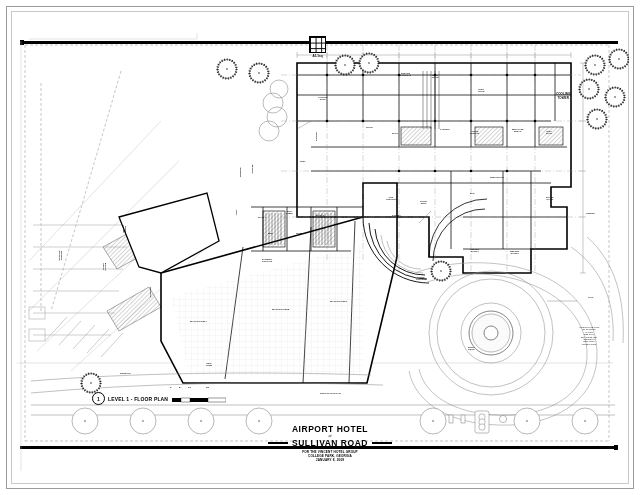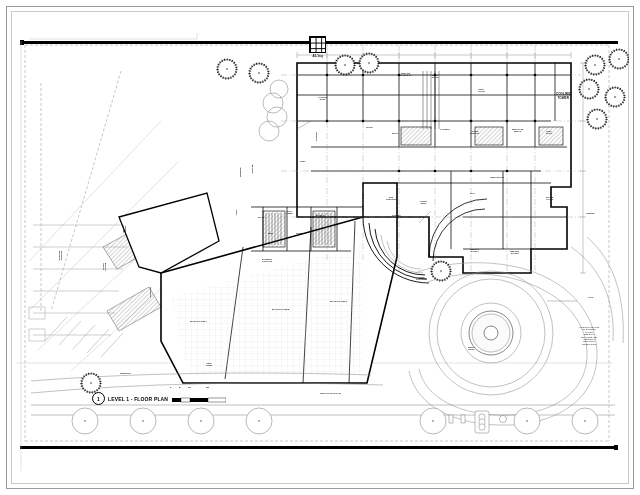--- a/index.html
+++ b/index.html
@@ -553,14 +553,28 @@
       <rect x="36" y="3" width="18" height="4" fill="#fff" stroke="#000" stroke-width="0.4"></rect>
     </svg>
   </div>
   <div id="scaleticks">
       <div class="lbl t25 bold" style="left: 170px; top: 386px;">0</div>
       <div class="lbl t25 bold" style="left: 179px; top: 386px;">8</div>
       <div class="lbl t25 bold" style="left: 188px; top: 386px;">16</div>
       <div class="lbl t25 bold" style="left: 206px; top: 386px;">32</div>
     </div>
 
+  <div id="titleblock">
+    <div class="l1">AIRPORT HOTEL</div>
+    <div class="at">at</div>
+    <div class="l2row">
+      <div class="dash"></div>
+      <div class="l2">SULLIVAN ROAD</div>
+      <div class="dash"></div>
+    </div>
+    <div class="sub">
+      <div>FOR THE VINCENT HOTEL GROUP</div>
+      <div>COLLEGE PARK, GEORGIA</div>
+      <div>JANUARY 8, 2009</div>
+    </div>
+  </div>
 
 </div>
 
 </body></html>

